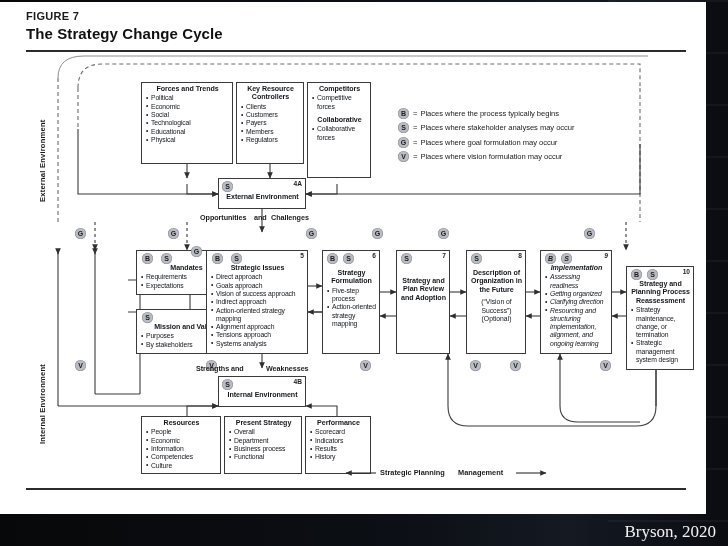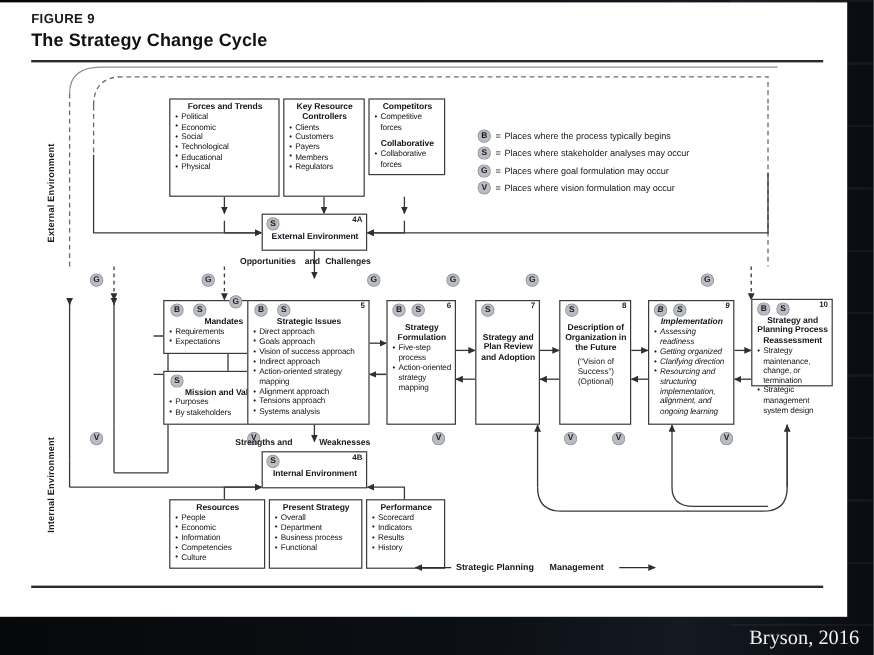--- a/index.html
+++ b/index.html
@@ -100,21 +100,21 @@
   }
 </style>
 </head>
 <body>
 
 <div id="slide-backdrop"></div>
 
 <div id="figure-page">
 
   <div id="fig-header">
-    <div class="fig-label">FIGURE 9</div>
+    <div class="fig-label">FIGURE 7</div>
     <div class="fig-title">The Strategy Change Cycle</div>
   </div>
   <div id="header-rule"></div>
   <div id="footer-rule"></div>
 
   <div id="diagram">
 
     <svg width="706" height="430">
       <defs>
         <marker id="ah" markerWidth="7" markerHeight="7" refX="5.2" refY="2.6" orient="auto">
@@ -229,21 +229,21 @@
       <div class="ttl">Key Resource Controllers</div>
       <ul>
         <li>Clients</li>
         <li>Customers</li>
         <li>Payers</li>
         <li>Members</li>
         <li>Regulators</li>
       </ul>
     </div>
 
-    <div class="node" style="left:307px;top:28px;width:64px;height:64px;">
+    <div class="node" style="left:307px;top:28px;width:64px;height:96px;">
       <div class="ttl">Competitors</div>
       <ul>
         <li>Competitive forces</li>
       </ul>
       <div class="ttl" style="margin-top:5px;">Collaborative</div>
       <ul>
         <li>Collaborative forces</li>
       </ul>
     </div>
 
@@ -326,21 +326,21 @@
       <span class="num">9</span>
       <div class="ttl" style="margin-top:11px;">Implementation</div>
       <ul>
         <li>Assessing readiness</li>
         <li>Getting organized</li>
         <li>Clarifying direction</li>
         <li>Resourcing and structuring implementation, alignment, and ongoing learning</li>
       </ul>
     </div>
 
-    <div class="node" style="left:626px;top:195px;width:68px;height:73px;">
+    <div class="node" style="left:626px;top:212px;width:68px;height:104px;">
       <span class="mk" style="left:4px;top:2px;">B</span>
       <span class="mk" style="left:20px;top:2px;">S</span>
       <span class="num">10</span>
       <div class="ttl" style="margin-top:11px;">Strategy and Planning Process Reassessment</div>
       <ul>
         <li>Strategy maintenance, change, or termination</li>
         <li>Strategic management system design</li>
       </ul>
     </div>
 
@@ -412,13 +412,13 @@
         <path d="M36,7 L6,7" marker-end="url(#ahl)"></path>
         <path d="M176,7 L206,7" marker-end="url(#ahl)"></path>
       </g>
     </svg>
     <span class="sb-tx" style="left:40px;text-align:center;">Strategic Planning</span>
     <span class="sb-tx" style="left:118px;">Management</span>
   </div>
 
 </div>
 
-<div id="attribution">Bryson, 2016</div>
+<div id="attribution">Bryson, 2020</div>
 
 </body></html>

